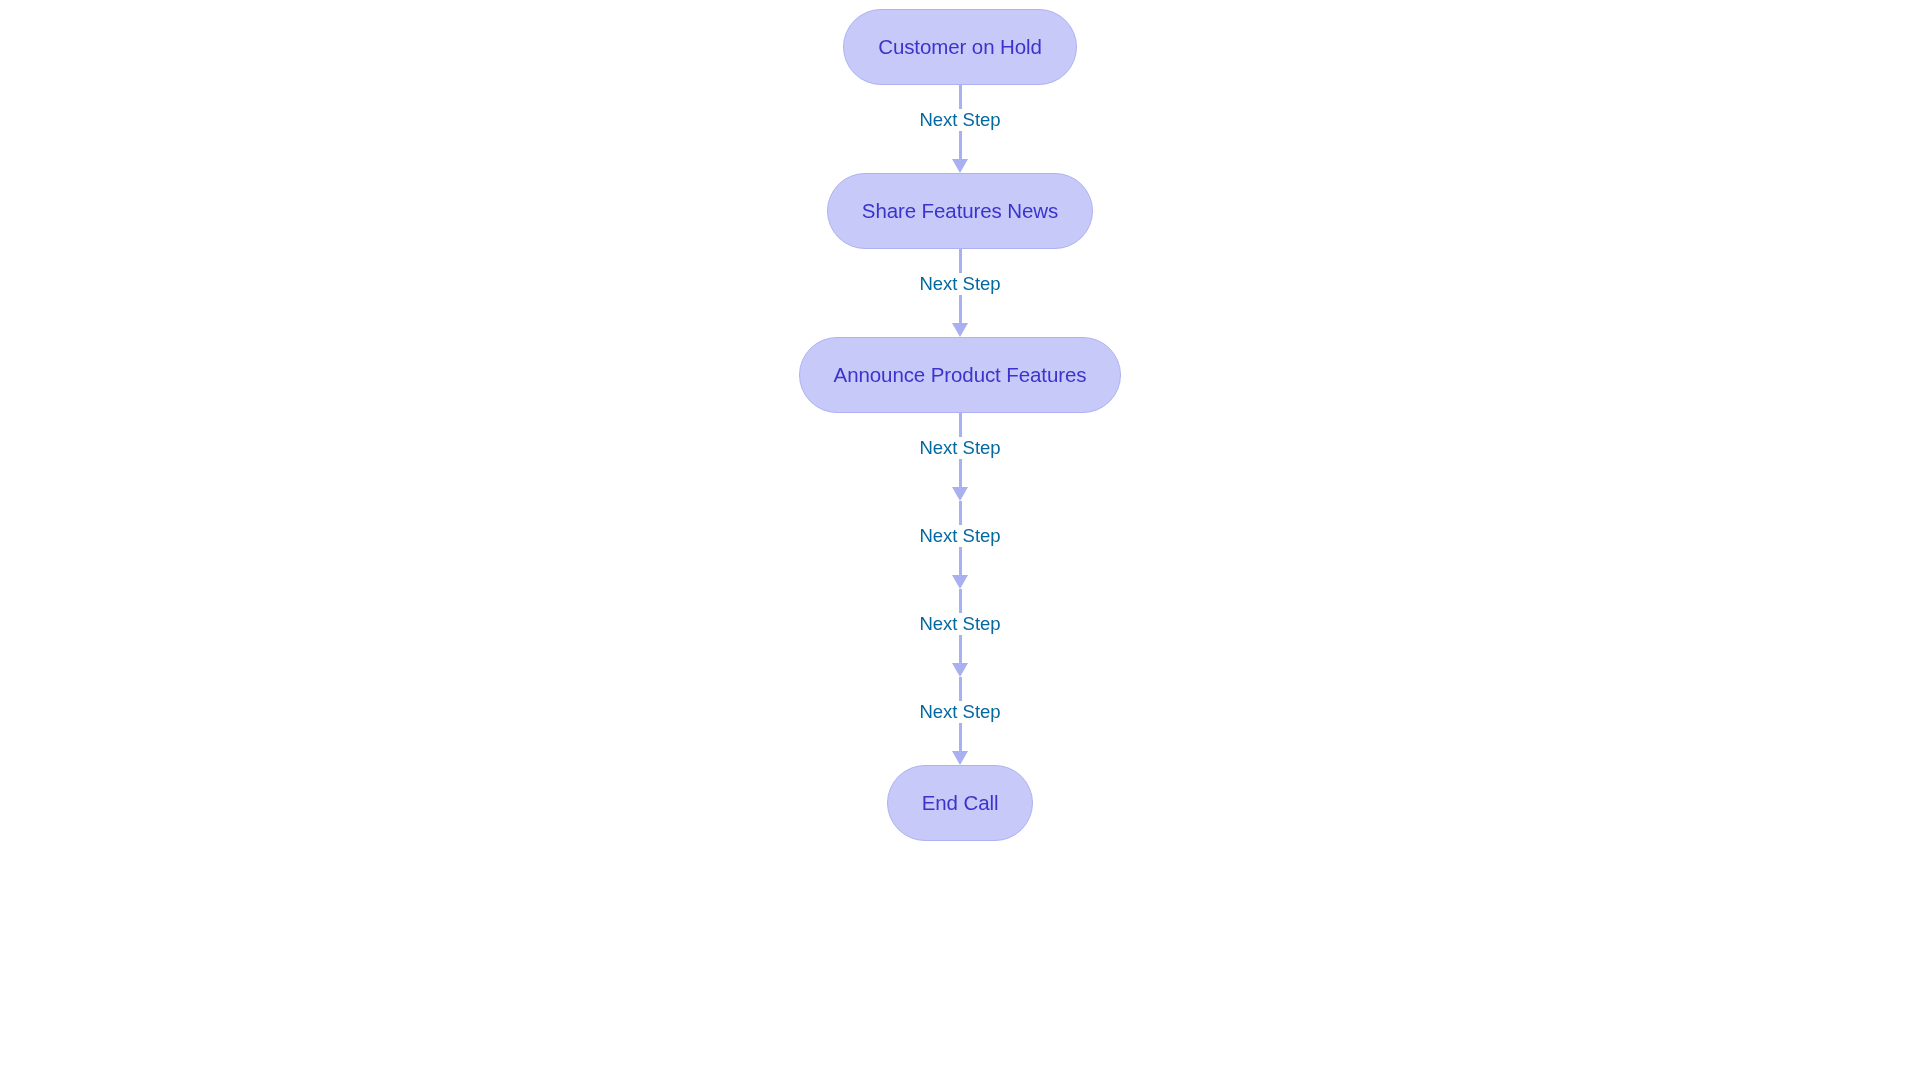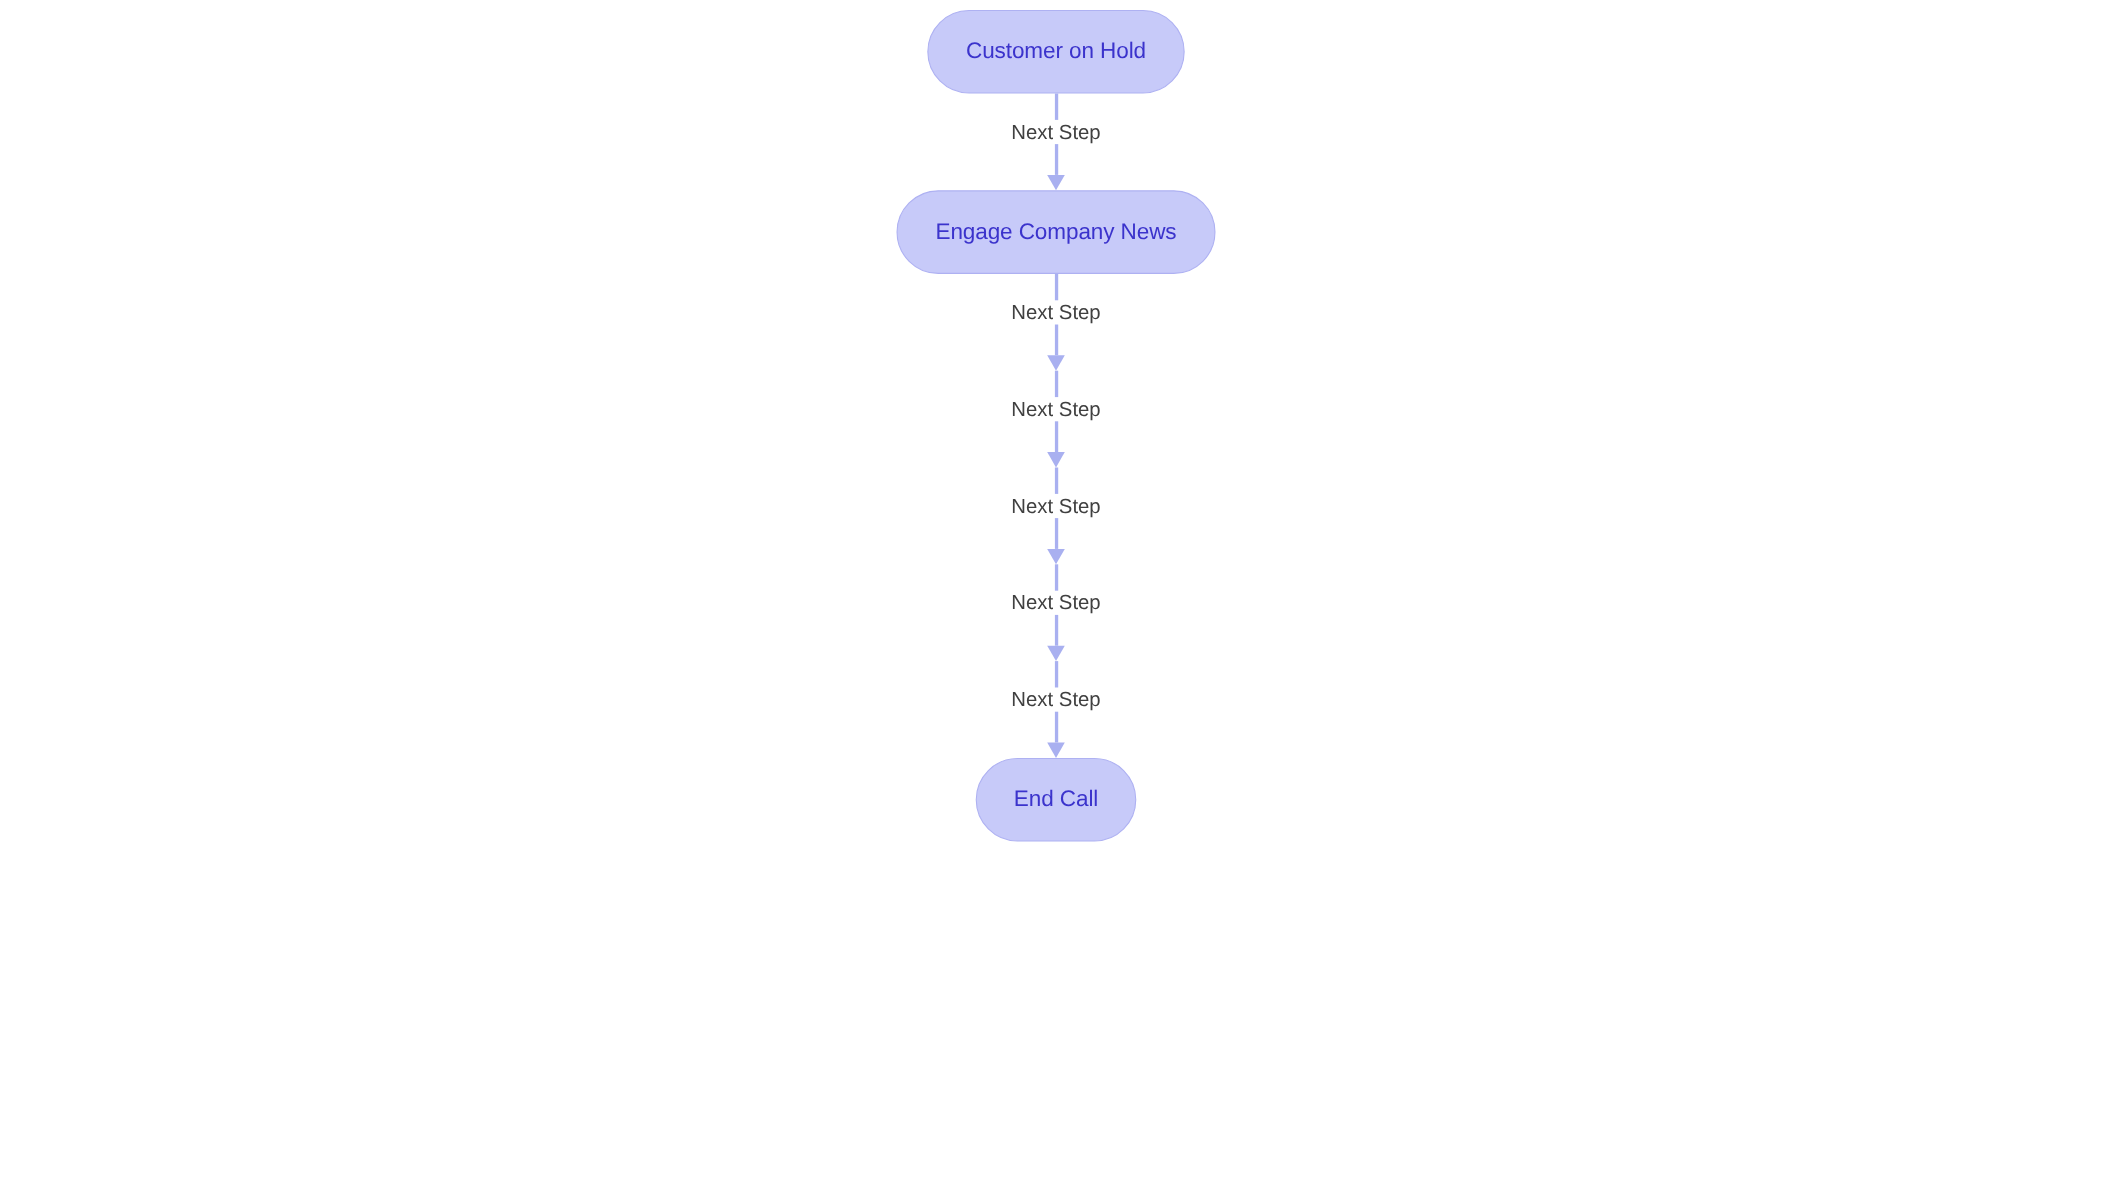--- a/index.html
+++ b/index.html
@@ -85,21 +85,21 @@
     margin-left: -8px;
     width: 0;
     height: 0;
     border-left: 8px solid transparent;
     border-right: 8px solid transparent;
     border-top: 14px solid #a9b0f0;
   }
   .connector-label {
     position: relative;
     z-index: 2;
-    color: #404040;
+    color: #0369a1;
     font-size: 18.5px;
     font-family: "Liberation Sans", sans-serif;
     line-height: 1;
     white-space: nowrap;
     background: #ffffff;
     padding: 2px 3px;
     transform: translateY(-9px);
   }
 </style>
 </head>
@@ -112,29 +112,32 @@
       <span class="node-label">Customer on Hold</span>
     </div>
 
     <div class="connector">
       <span class="connector-line"></span>
       <span class="connector-arrow"></span>
       <span class="connector-label">Next Step</span>
     </div>
 
     <div class="node">
-      <span class="node-label">Engage Company News</span>
+      <span class="node-label">Share Features News</span>
     </div>
 
     <div class="connector">
       <span class="connector-line"></span>
       <span class="connector-arrow"></span>
       <span class="connector-label">Next Step</span>
     </div>
 
+    <div class="node">
+      <span class="node-label">Announce Product Features</span>
+    </div>
 
     <div class="connector">
       <span class="connector-line"></span>
       <span class="connector-arrow"></span>
       <span class="connector-label">Next Step</span>
     </div>
 
 
     <div class="connector">
       <span class="connector-line"></span>

